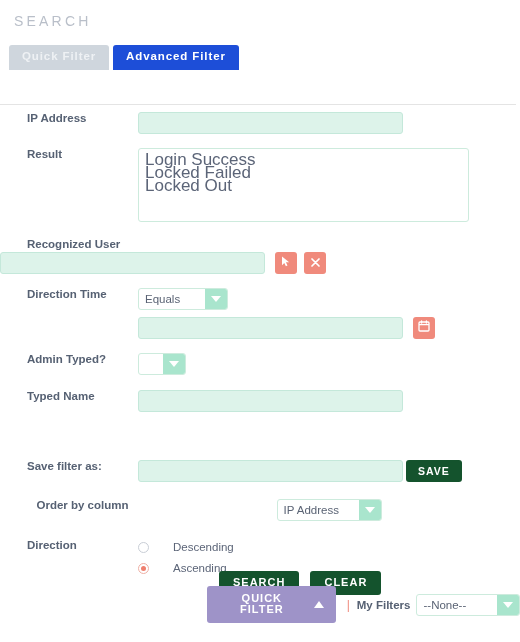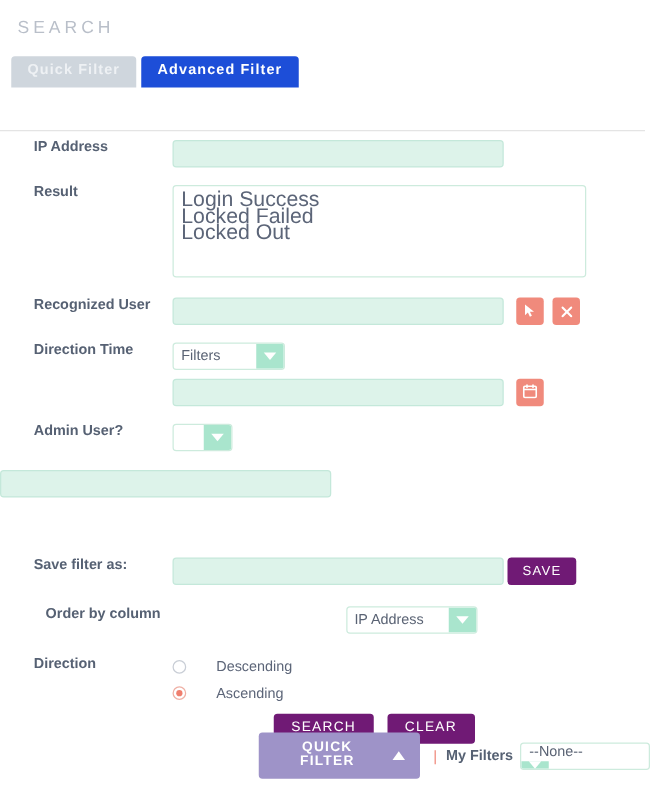--- a/index.html
+++ b/index.html
@@ -157,45 +157,45 @@
   }
   .sel .sel-arrow .caret {
     width: 0; height: 0;
     border-left: 5px solid transparent;
     border-right: 5px solid transparent;
     border-top: 6px solid #ffffff;
   }
   .sel-equals { width: 90px; }
   .sel-admin  { width: 48px; }
   .sel-order  { width: 105px; }
-  .sel-myfilters { width: 110px; flex-direction: column; }
+  .sel-myfilters { width: 110px; }
 
   
   .icon-btn {
     width: 22px;
     height: 22px;
     background: #f08a7c;
     border: none;
     border-radius: 3px;
     display: inline-flex;
     align-items: center;
     justify-content: center;
     cursor: pointer;
     padding: 0;
     vertical-align: top;
   }
 
   
   .btn-coral {
-    background: #701a75;
+    background: #14532d;
     border: none;
     border-radius: 3px;
     color: #ffffff;
     font-size: 11px;
-    font-weight: normal;
+    font-weight: bold;
     letter-spacing: 1px;
     padding: 6px 14px 7px 14px;
     line-height: 1;
     cursor: pointer;
     font-family: "Liberation Sans", sans-serif;
   }
   .btn-save {
     padding: 0 12px;
     height: 22px;
     font-size: 10.5px;
@@ -306,21 +306,21 @@
     <div class="lbl">Result</div>
     <div class="ctl">
       <div class="listbox">
         <div class="opt">Login Success</div>
         <div class="opt">Locked Failed</div>
         <div class="opt">Locked Out</div>
       </div>
     </div>
   </div>
 
-  <div class="row" style="margin-bottom:14px;">
+  <div class="row" style="margin-bottom:14px;flex-direction:column;">
     <div class="lbl">Recognized User</div>
     <div class="ctl">
       <div style="display:flex; align-items:flex-start;">
         <input class="inp" style="width: 265px;" type="text" placeholder="">
         <button class="icon-btn" style="margin-left:10px;">
           <span>
             <svg width="10" height="11" viewBox="0 0 10 11" aria-hidden="true">
               <path d="M1 0.5 L1 9.2 L3.3 6.9 L4.9 10.3 L6.5 9.6 L4.9 6.3 L8.2 6.3 Z" fill="#ffffff"></path>
             </svg>
           </span>
@@ -333,53 +333,54 @@
           </span>
         </button>
       </div>
     </div>
   </div>
 
   <div class="row" style="margin-bottom:14px;">
     <div class="lbl">Direction Time</div>
     <div class="ctl">
       <div class="sel sel-equals">
-        <span class="sel-val">Filters</span>
+        <span class="sel-val">Equals</span>
         <span class="sel-arrow">
             <span class="caret"></span>
           </span>
       </div>
       <div style="display:flex; align-items:flex-start; margin-top:7px;">
         <input class="inp" style="width: 265px;" type="text" placeholder="">
         <button class="icon-btn" style="margin-left:10px;">
           <span>
             <svg width="12" height="12" viewBox="0 0 12 12" aria-hidden="true">
               <rect x="1" y="2" width="10" height="9" rx="1" fill="none" stroke="#ffffff" stroke-width="1.3"></rect>
               <path d="M1 4.6 L11 4.6" stroke="#ffffff" stroke-width="1.3"></path>
               <path d="M3.6 1 L3.6 3 M8.4 1 L8.4 3" stroke="#ffffff" stroke-width="1.3" stroke-linecap="round"></path>
             </svg>
           </span>
         </button>
       </div>
     </div>
   </div>
 
   <div class="row" style="margin-bottom:15px;">
-    <div class="lbl">Admin User?</div>
+    <div class="lbl">Admin Typed?</div>
     <div class="ctl">
       <div class="sel sel-admin">
         <span class="sel-val"></span>
         <span class="sel-arrow">
             <span class="caret"></span>
           </span>
       </div>
     </div>
   </div>
 
   <div class="row" style="margin-bottom:29px;">
+    <div class="lbl">Typed Name</div>
     <div class="ctl">
       <input class="inp" style="width: 265px;" type="text" placeholder="">
     </div>
   </div>
 
   <div class="row" style="margin-bottom:17px;margin-top:48px;">
     <div class="lbl">Save filter as:</div>
     <div class="ctl">
       <div style="display:flex; align-items:flex-start;">
         <input class="inp" style="width: 265px;" type="text" placeholder="">

